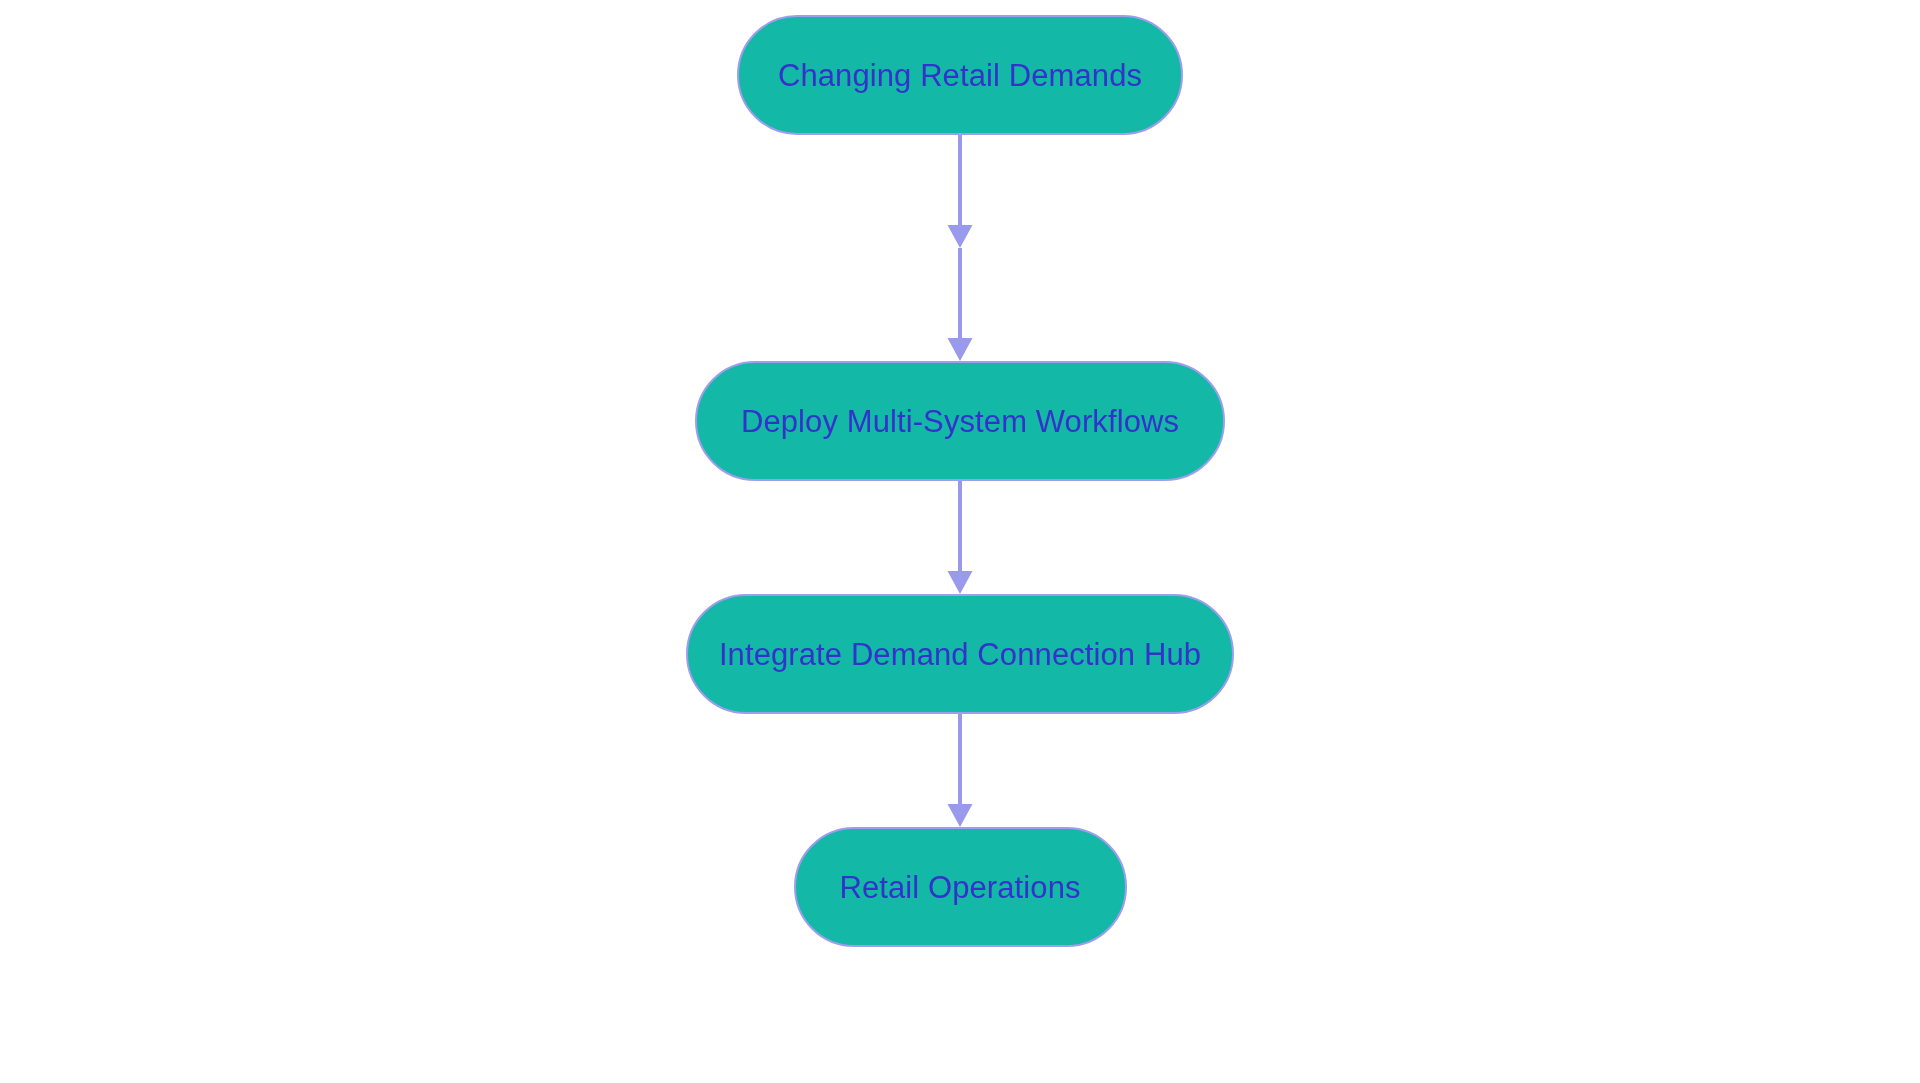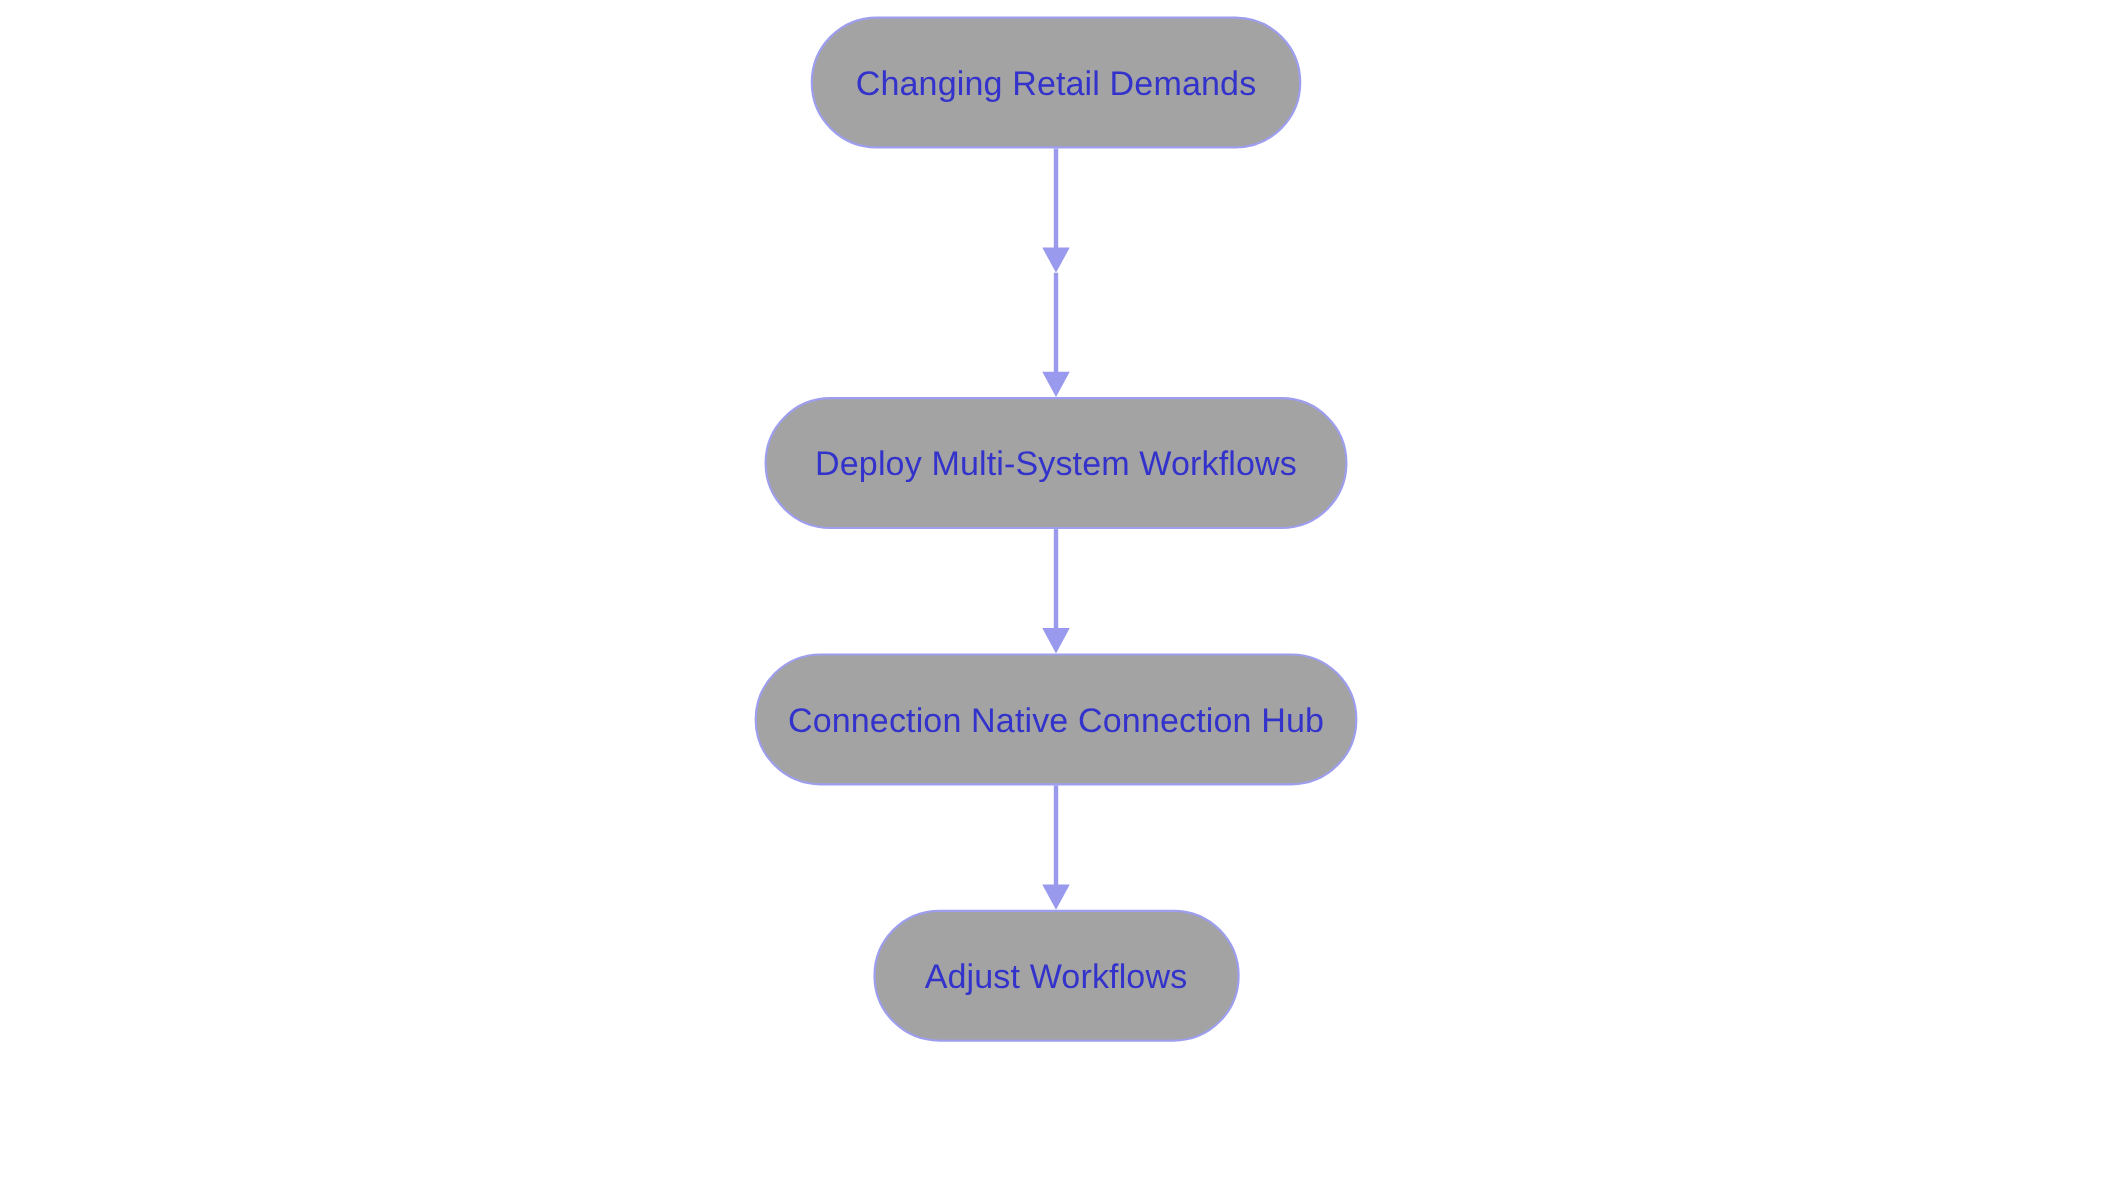--- a/index.html
+++ b/index.html
@@ -25,21 +25,21 @@
     align-items: center;
     justify-content: flex-start;
     box-sizing: border-box;
     padding-top: 15px;
   }
 
   .flow-node {
     position: relative;
     height: 120px;
     box-sizing: border-box;
-    background: #a3a3a3;
+    background: #14b8a6;
     border: 2px solid #9e9eee;
     border-radius: 60px;
     display: flex;
     align-items: center;
     justify-content: center;
     flex: 0 0 auto;
   }
 
   .flow-node-label {
     color: #3333cc;
@@ -100,27 +100,27 @@
   </div>
 
   <div class="flow-connector">
     <svg viewBox="0 0 30 113" xmlns="http://www.w3.org/2000/svg" aria-hidden="true">
       <line x1="15" y1="0" x2="15" y2="92" stroke="#9999ed" stroke-width="4"></line>
       <polygon points="15,113 2.5,90 27.5,90" fill="#9999ed"></polygon>
     </svg>
   </div>
 
   <div class="flow-node w-548">
-    <span class="flow-node-label">Connection Native Connection Hub</span>
+    <span class="flow-node-label">Integrate Demand Connection Hub</span>
   </div>
 
   <div class="flow-connector">
     <svg viewBox="0 0 30 113" xmlns="http://www.w3.org/2000/svg" aria-hidden="true">
       <line x1="15" y1="0" x2="15" y2="92" stroke="#9999ed" stroke-width="4"></line>
       <polygon points="15,113 2.5,90 27.5,90" fill="#9999ed"></polygon>
     </svg>
   </div>
 
   <div class="flow-node w-333">
-    <span class="flow-node-label">Adjust Workflows</span>
+    <span class="flow-node-label">Retail Operations</span>
   </div>
 
 </div>
 
 </body></html>

